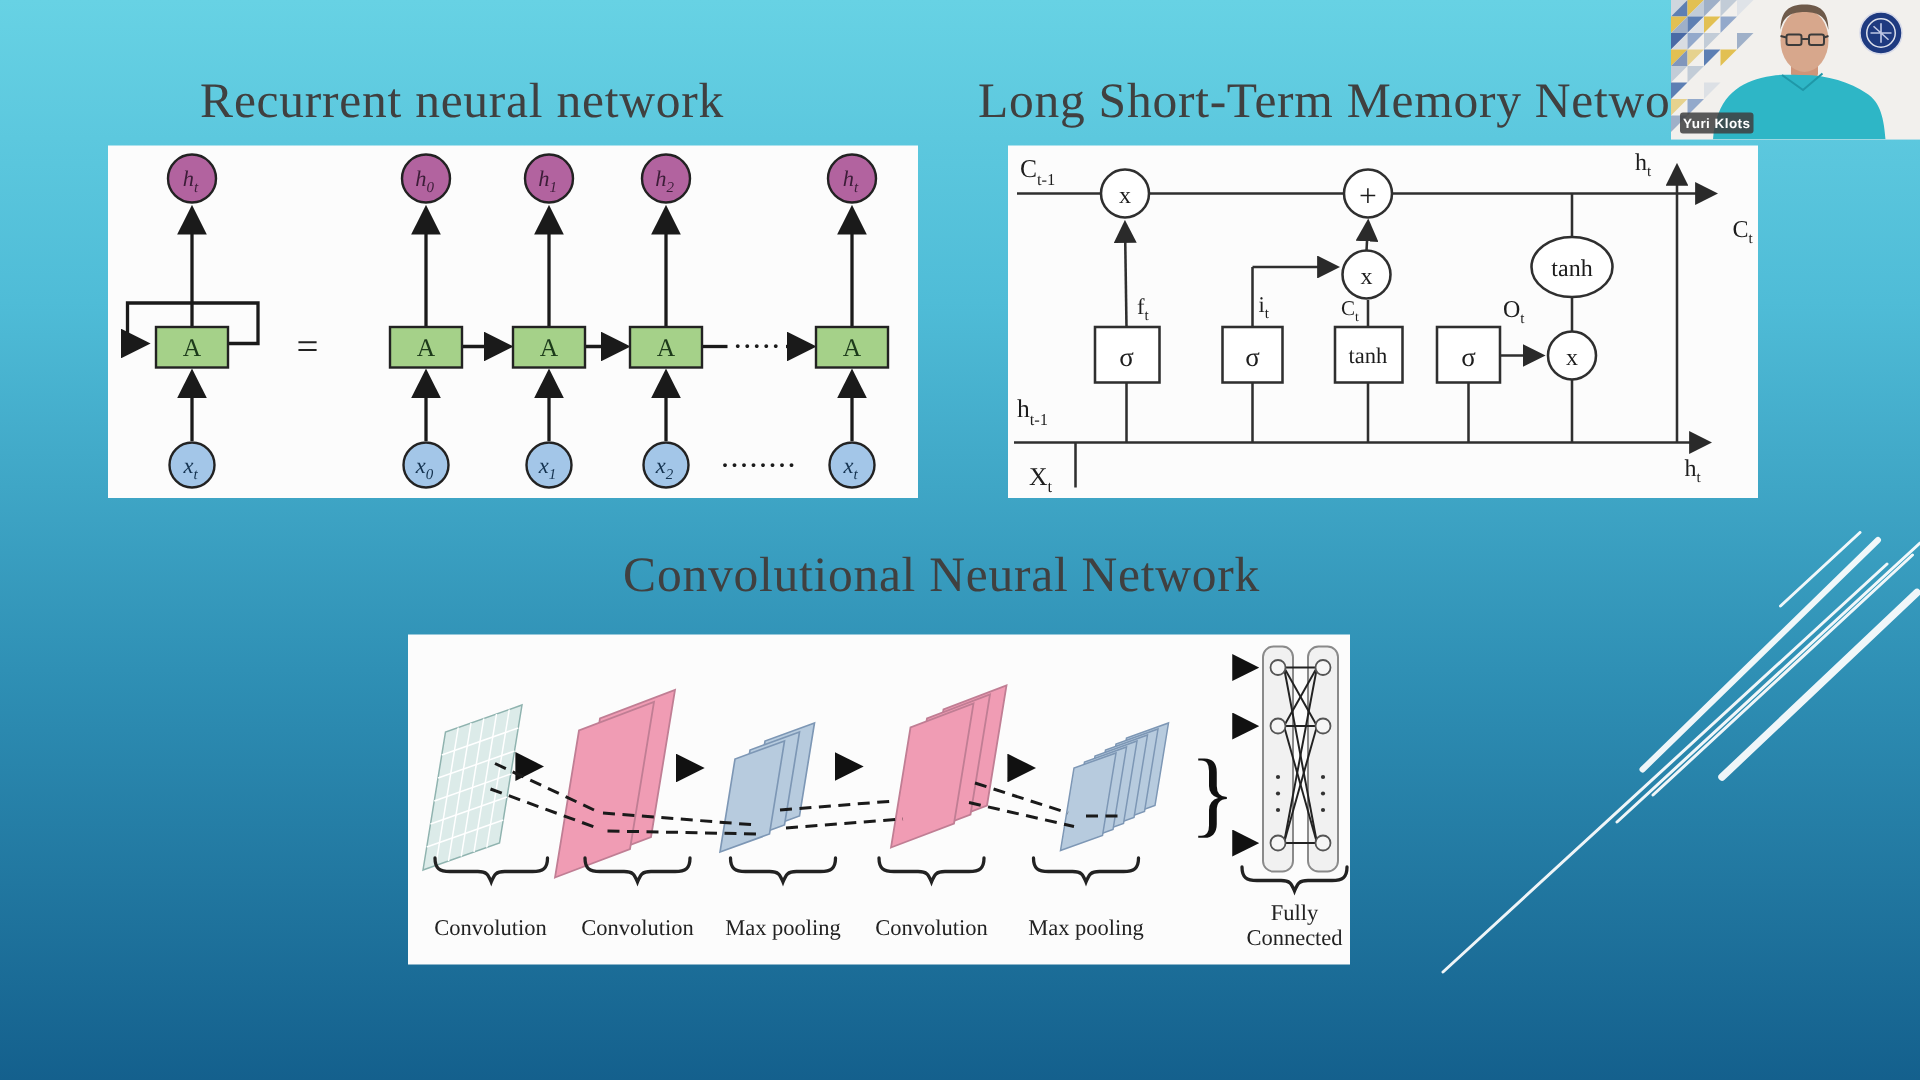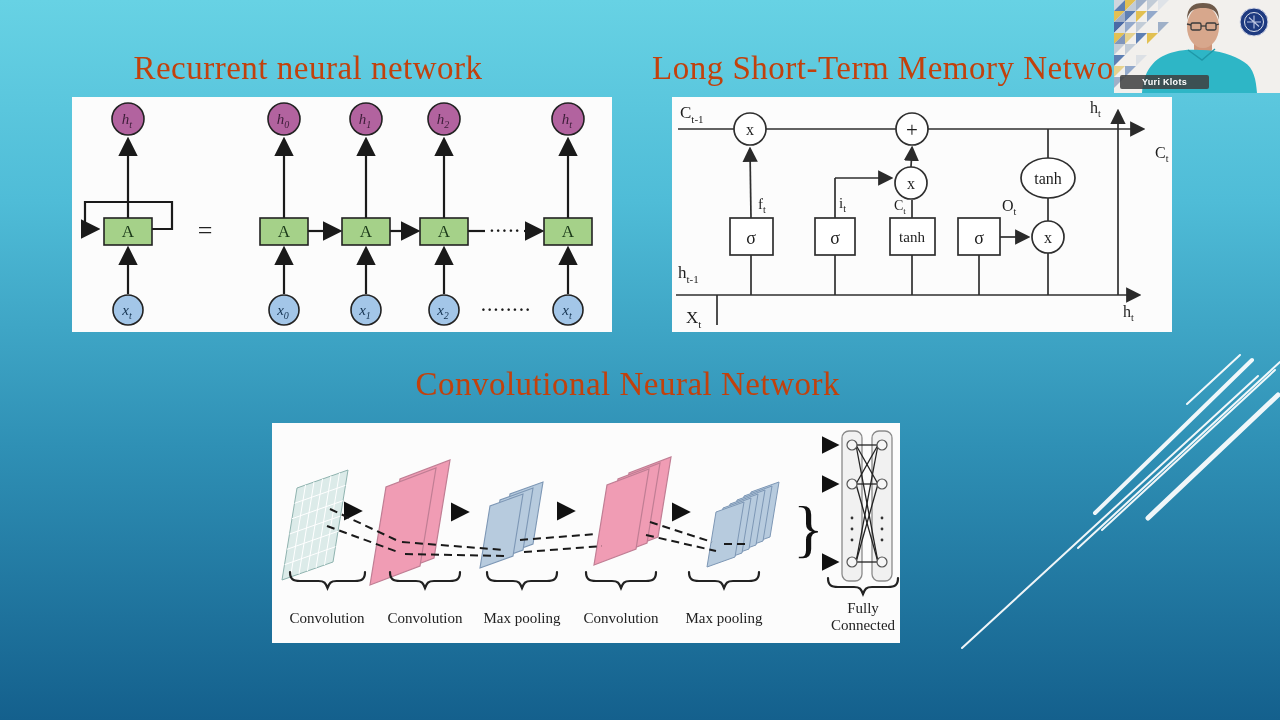--- a/index.html
+++ b/index.html
@@ -1,32 +1,32 @@
 <!DOCTYPE html>
 <html><head>
 <meta charset="utf-8">
 <style>
   html,body{margin:0;padding:0;}
   body{width:1280px;height:720px;overflow:hidden;position:relative;
        font-family:"Liberation Serif",serif;
        background:linear-gradient(180deg,#67d2e4 0%,#4fbcd7 28%,#2f90b5 62%,#14608d 100%);}
   .stage{position:absolute;inset:0;}
-  .title{position:absolute;color:#c2410c;font-size:33px;letter-spacing:.5px;white-space:nowrap;}
+  .title{position:absolute;color:#404040;font-size:33px;letter-spacing:.5px;white-space:nowrap;}
   .t-rnn{left:73px;top:50px;width:470px;text-align:center;}
   .t-lstm{left:652px;top:50px;width:560px;text-align:left;}
   .t-cnn{left:330px;top:366px;width:510px;text-align:right;}
   .panel{position:absolute;background:#fcfcfc;}
   .p-rnn{left:72px;top:97px;width:540px;height:235px;}
   .p-lstm{left:672px;top:97px;width:500px;height:235px;}
   .p-cnn{left:272px;top:423px;width:628px;height:220px;}
   .decor{position:absolute;left:940px;top:340px;width:340px;height:360px;}
   .webcam{position:absolute;left:1114px;top:0;width:166px;height:93px;background:#f2f0ed;overflow:hidden;}
   .nametag{position:absolute;left:6px;bottom:4px;background:rgba(62,62,62,.85);color:#fff;
            font-family:"Liberation Sans",sans-serif;font-size:9px;font-weight:bold;
-           padding:2px 22px;border-radius:2px;letter-spacing:.3px;}
+           padding:2px 2px;border-radius:2px;letter-spacing:.3px;}
   svg text{font-family:"Liberation Serif",serif;}
   .mathit{font-style:italic;}
 </style>
 </head>
 <body>
 
 <div class="stage">
 
   <svg class="decor" viewBox="0 0 340 360">
     <g stroke="#ffffff" stroke-linecap="round" opacity="0.93" fill="none">

